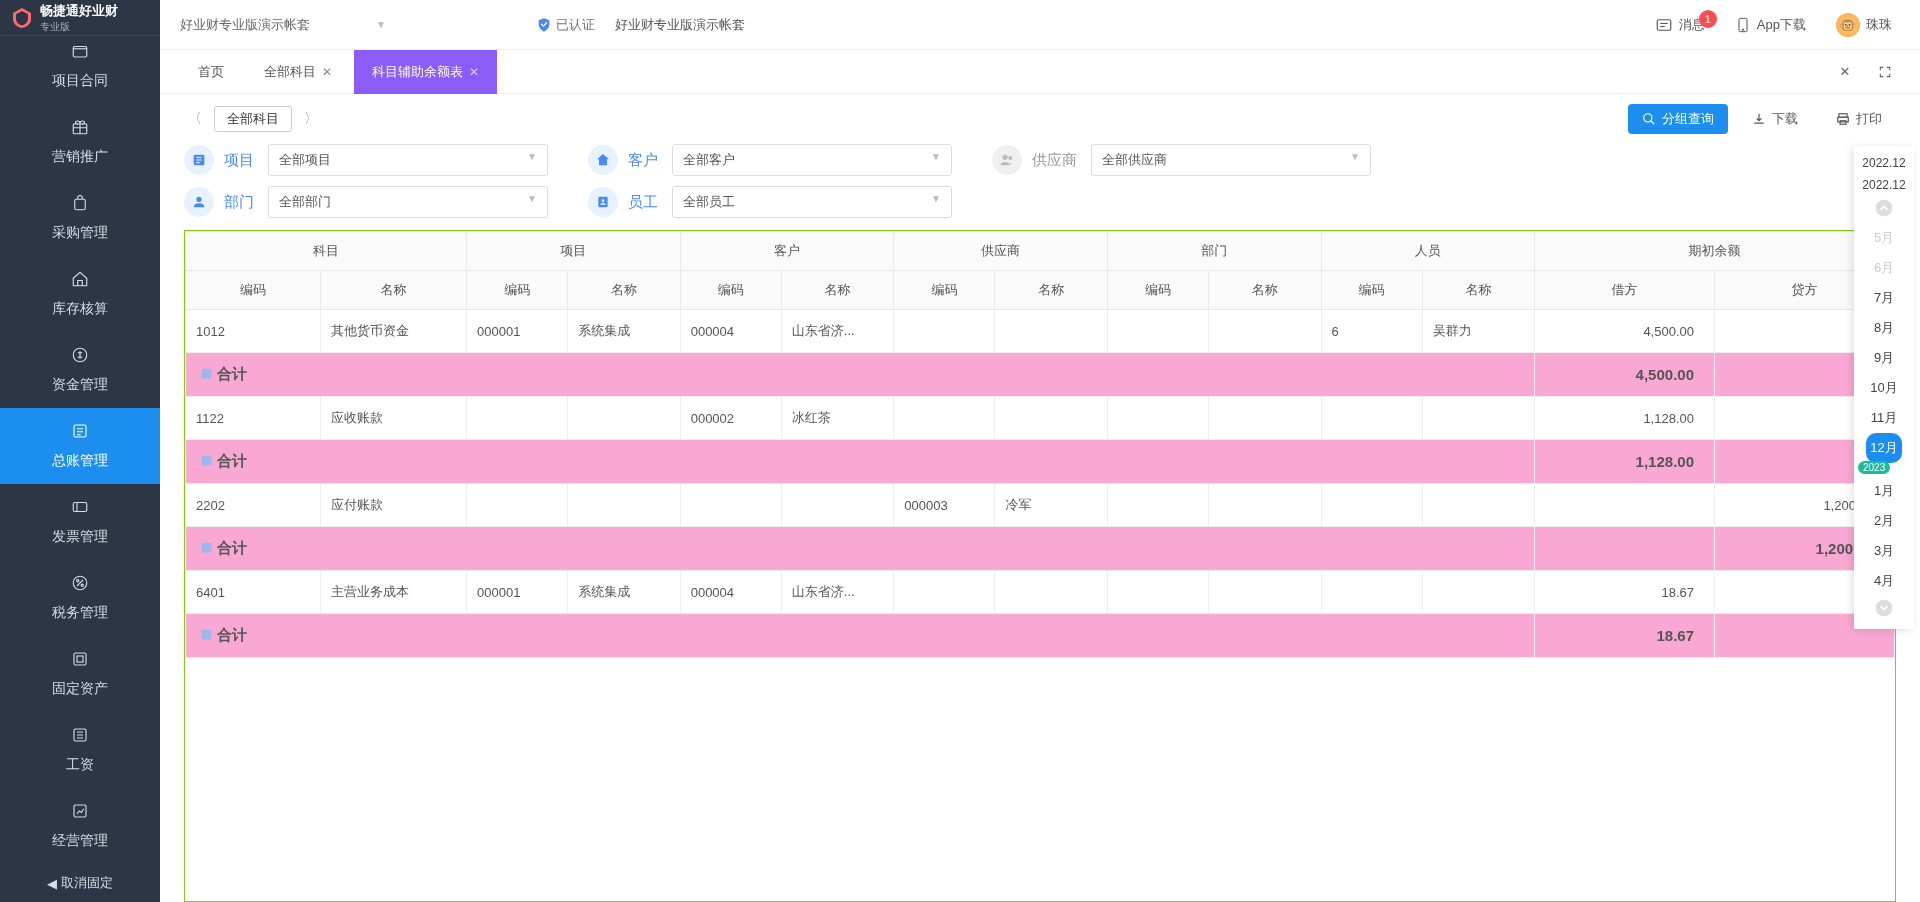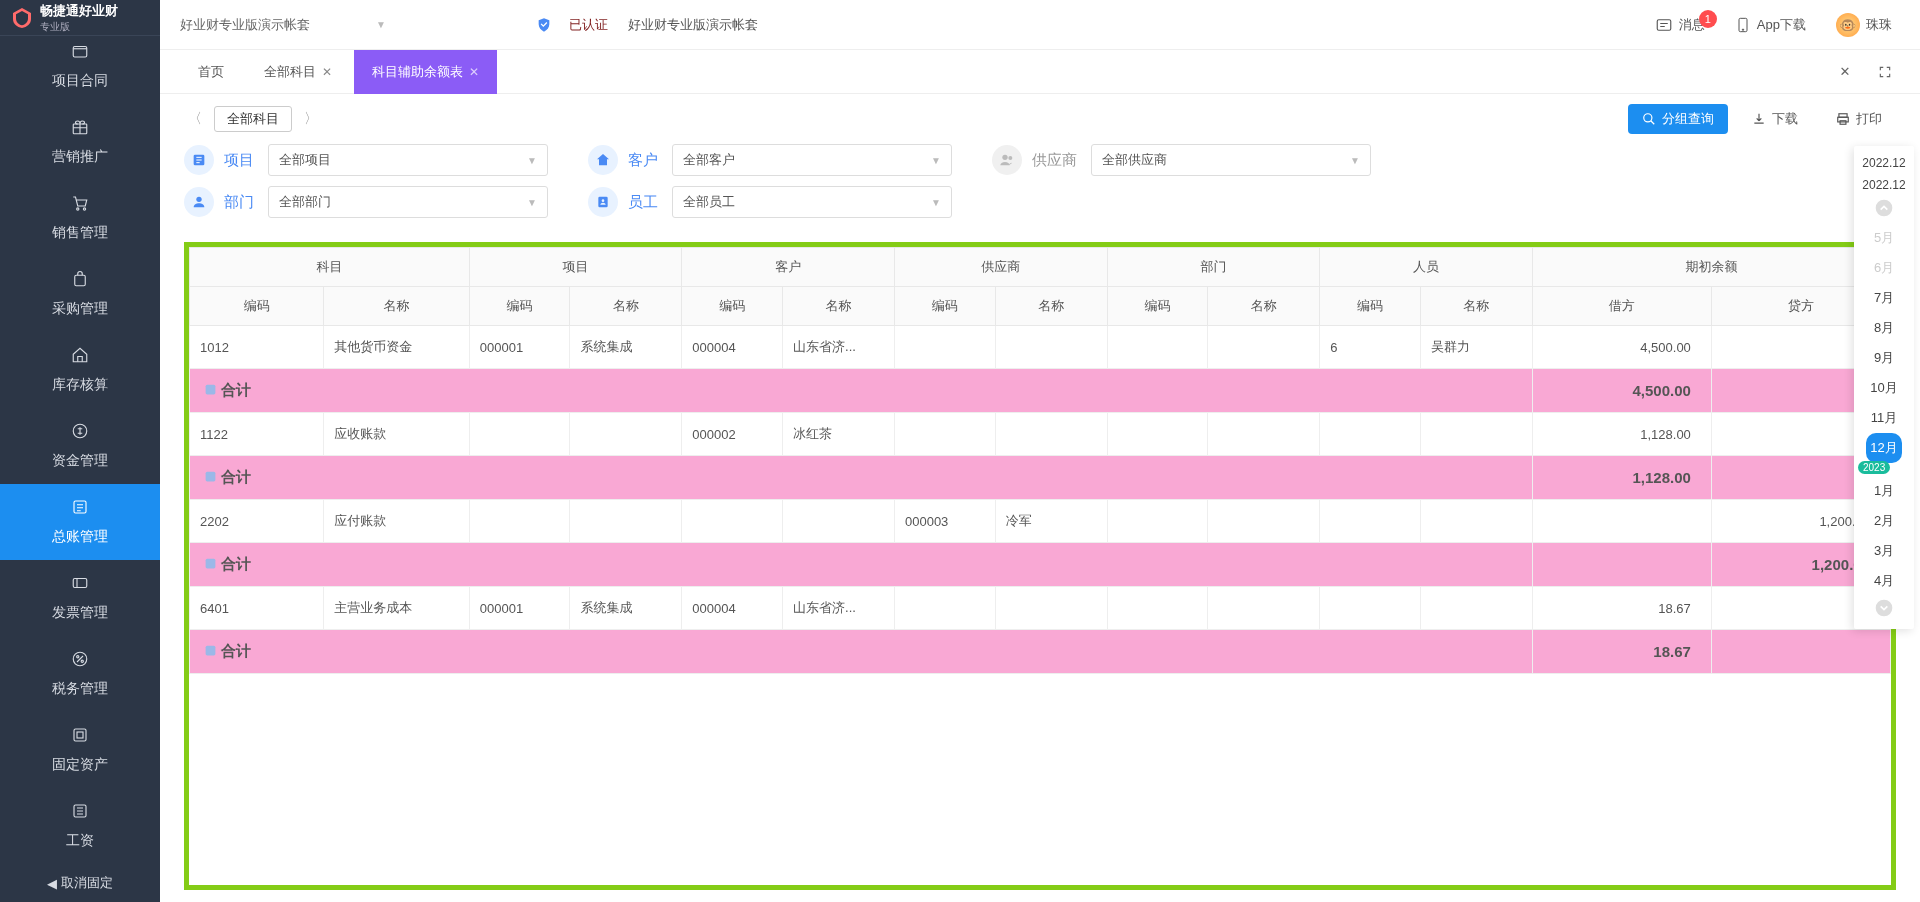--- a/index.html
+++ b/index.html
@@ -18,21 +18,21 @@
 .nav-item.active { background: #1c8ef0; color: #fff; }
 .nav-icon { width: 18px; height: 18px; fill: none; stroke: currentColor; stroke-width: 1.5; }
 .cancel-pin { padding: 10px; text-align: center; cursor: pointer; display: flex; align-items: center; justify-content: center; gap: 4px; }
 
 
 .main { flex: 1; display: flex; flex-direction: column; position: relative; }
 
 
 .topbar { height: 50px; display: flex; align-items: center; padding: 0 18px 0 20px; border-bottom: 1px solid #eee; gap: 10px; }
 .account-select { display: flex; align-items: center; gap: 6px; color: #666; cursor: pointer; padding-right: 140px; }
-.verified { display: flex; align-items: center; gap: 17px; color: #7f1d1d; font-size: 13px; }
+.verified { display: flex; align-items: center; gap: 4px; color: #737373; font-size: 13px; }
 .account-name { color: #555; margin-left: 10px; }
 .topbar-spacer { flex: 1; }
 .topbar-item { display: flex; align-items: center; gap: 6px; color: #555; cursor: pointer; padding: 0 10px; position: relative; }
 .badge { position: absolute; top: -6px; right: -2px; background: #ff4d4f; color: #fff; border-radius: 50%; width: 18px; height: 18px; font-size: 11px; display: flex; align-items: center; justify-content: center; }
 .avatar { width: 24px; height: 24px; border-radius: 50%; background: radial-gradient(#ffdb8a,#ff9b3a); display: flex; align-items: center; justify-content: center; font-size: 14px; }
 
 
 .tabs { height: 44px; display: flex; align-items: center; padding: 0 20px; border-bottom: 1px solid #eee; gap: 4px; }
 .tab { padding: 0 18px; height: 44px; display: flex; align-items: center; gap: 6px; cursor: pointer; color: #555; }
 .tab.active { background: #8b5cf6; color: #fff; }
@@ -51,25 +51,25 @@
 .btn-ghost { color: #555; background: transparent; }
 
 
 .filters { padding: 0 24px 12px 24px; display: flex; flex-direction: column; gap: 10px; }
 .filter-row { display: flex; gap: 40px; }
 .filter-group { display: flex; align-items: center; gap: 14px; }
 .filter-label { display: flex; align-items: center; gap: 10px; color: #4a8af4; font-size: 15px; }
 .circle-icon { width: 30px; height: 30px; border-radius: 50%; background: #e8f2ff; color: #4a8af4; display: flex; align-items: center; justify-content: center; }
 .filter-group.supplier .filter-label { color: #999; }
 .filter-group.supplier .circle-icon { background: #f0f0f0; color: #bbb; }
-.select { width: 280px; height: 32px; border: 1px solid #ddd; border-radius: 3px; padding: 6px 10px; display: flex; align-items: center; justify-content: space-between; cursor: pointer; color: #555; font-size: 13px; }
+.select { width: 280px; height: 32px; border: 1px solid #ddd; border-radius: 3px; padding: 6px 10px; display: flex; justify-content: space-between; cursor: pointer; color: #555; font-size: 13px; }
 .select .chev { color: #bbb; font-size: 10px; }
 
 
-.table-wrap { flex: 1; margin: 12px 24px; border: 5px solid #84cc16; overflow: hidden; position: relative; }
+.table-wrap { flex: 1; margin: 0 24px; border: 1px solid #84cc16; overflow: hidden; position: relative; }
 table { border-collapse: collapse; width: 100%; table-layout: fixed; }
 thead th { background: #fafafa; border: 1px solid #e8e8e8; padding: 10px 4px; font-weight: normal; color: #555; font-size: 13px; text-align: center; }
 tbody td { border: 1px solid #eee; padding: 12px 10px; font-size: 13px; color: #555; }
 tbody td.num { text-align: right; padding-right: 20px; }
 tbody td.code { text-align: left; padding-left: 10px; }
 tbody tr.total td { background: #f9a8d4; font-weight: bold; font-size: 15px; }
 tbody tr.total td.label { text-align: left; padding-left: 14px; }
 .subtotal-icon { width: 13px; height: 13px; display: inline-block; margin-right: 4px; vertical-align: -1px; }
 .expand-handle { position: absolute; right: 2px; top: 8px; width: 14px; height: 36px; background: #f0f0f0; display: flex; align-items: center; justify-content: center; cursor: pointer; color: #999; font-size: 10px; z-index: 5; }
 
@@ -107,28 +107,20 @@
             <path d="M3 9h18"></path>
           </svg>
           <span>项目合同</span>
         </div>
         <div class="nav-item">
           <svg class="nav-icon" viewBox="0 0 24 24">
             <rect x="3" y="8" width="18" height="13" rx="1"></rect>
             <path d="M12 8v13M3 13h18M9 8c-2 0-3-1-3-2s1-2 3-2 3 2 3 4M15 8c2 0 3-1 3-2s-1-2-3-2-3 2-3 4"></path>
           </svg>
           <span>营销推广</span>
-        </div>
-        <div class="nav-item">
-          <svg class="nav-icon" viewBox="0 0 24 24">
-            <circle cx="9" cy="20" r="1.5"></circle>
-            <circle cx="18" cy="20" r="1.5"></circle>
-            <path d="M3 4h3l3 12h10l2-8H7"></path>
-          </svg>
-          <span>销售管理</span>
         </div>
         <div class="nav-item">
           <svg class="nav-icon" viewBox="0 0 24 24">
             <rect x="5" y="7" width="14" height="14" rx="2"></rect>
             <path d="M9 7V5a3 3 0 016 0v2"></path>
           </svg>
           <span>采购管理</span>
         </div>
         <div class="nav-item">
           <svg class="nav-icon" viewBox="0 0 24 24">

